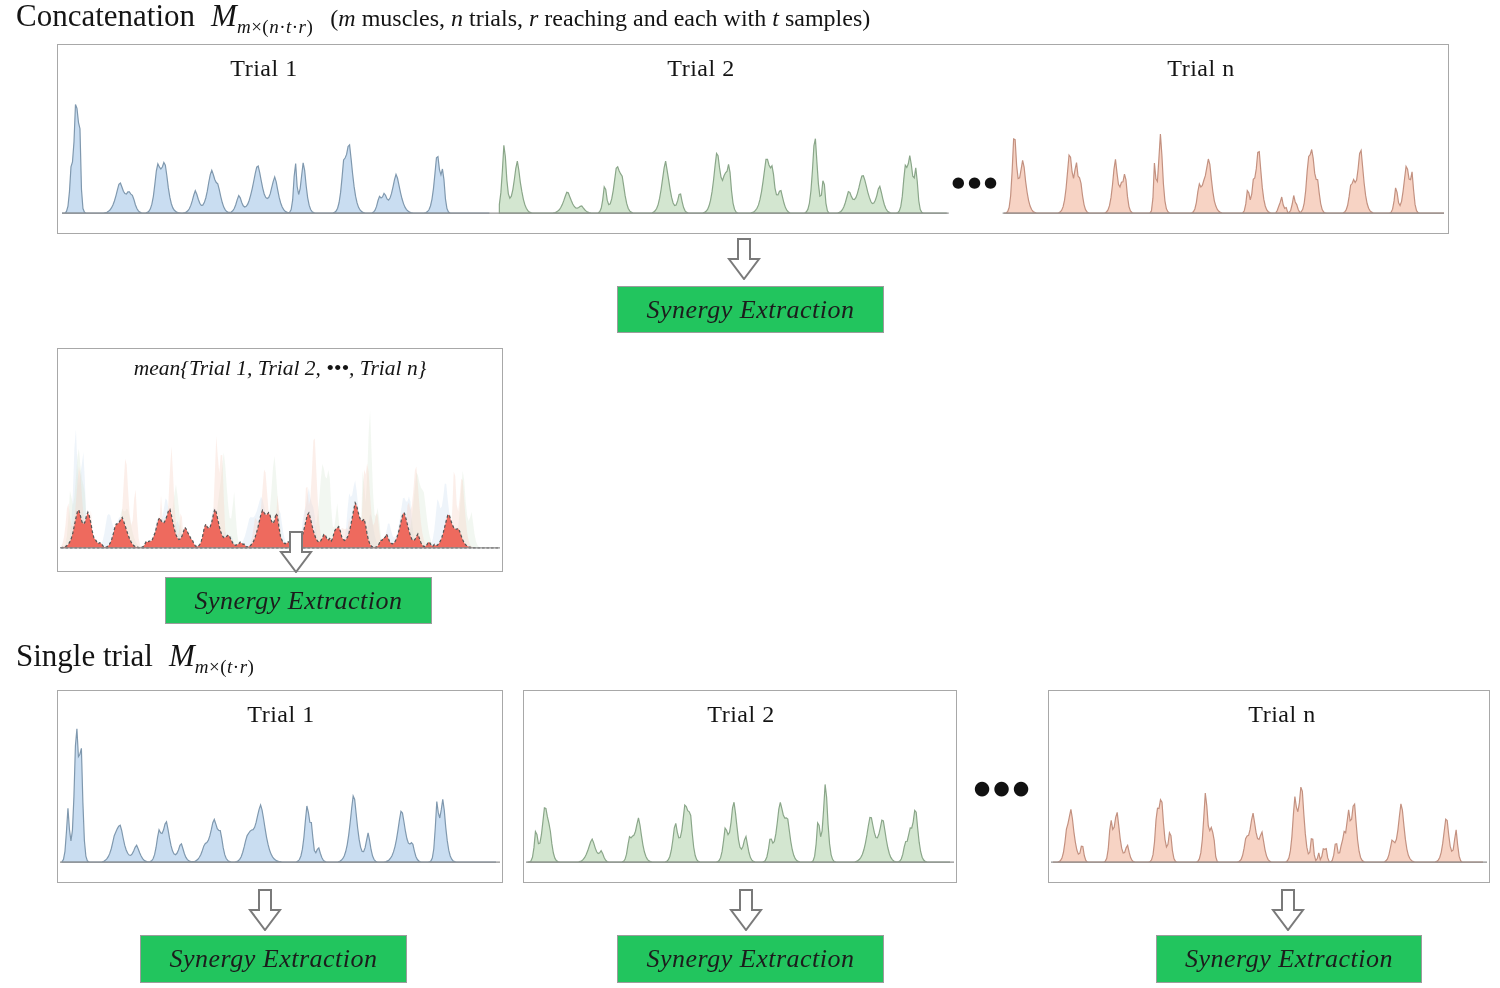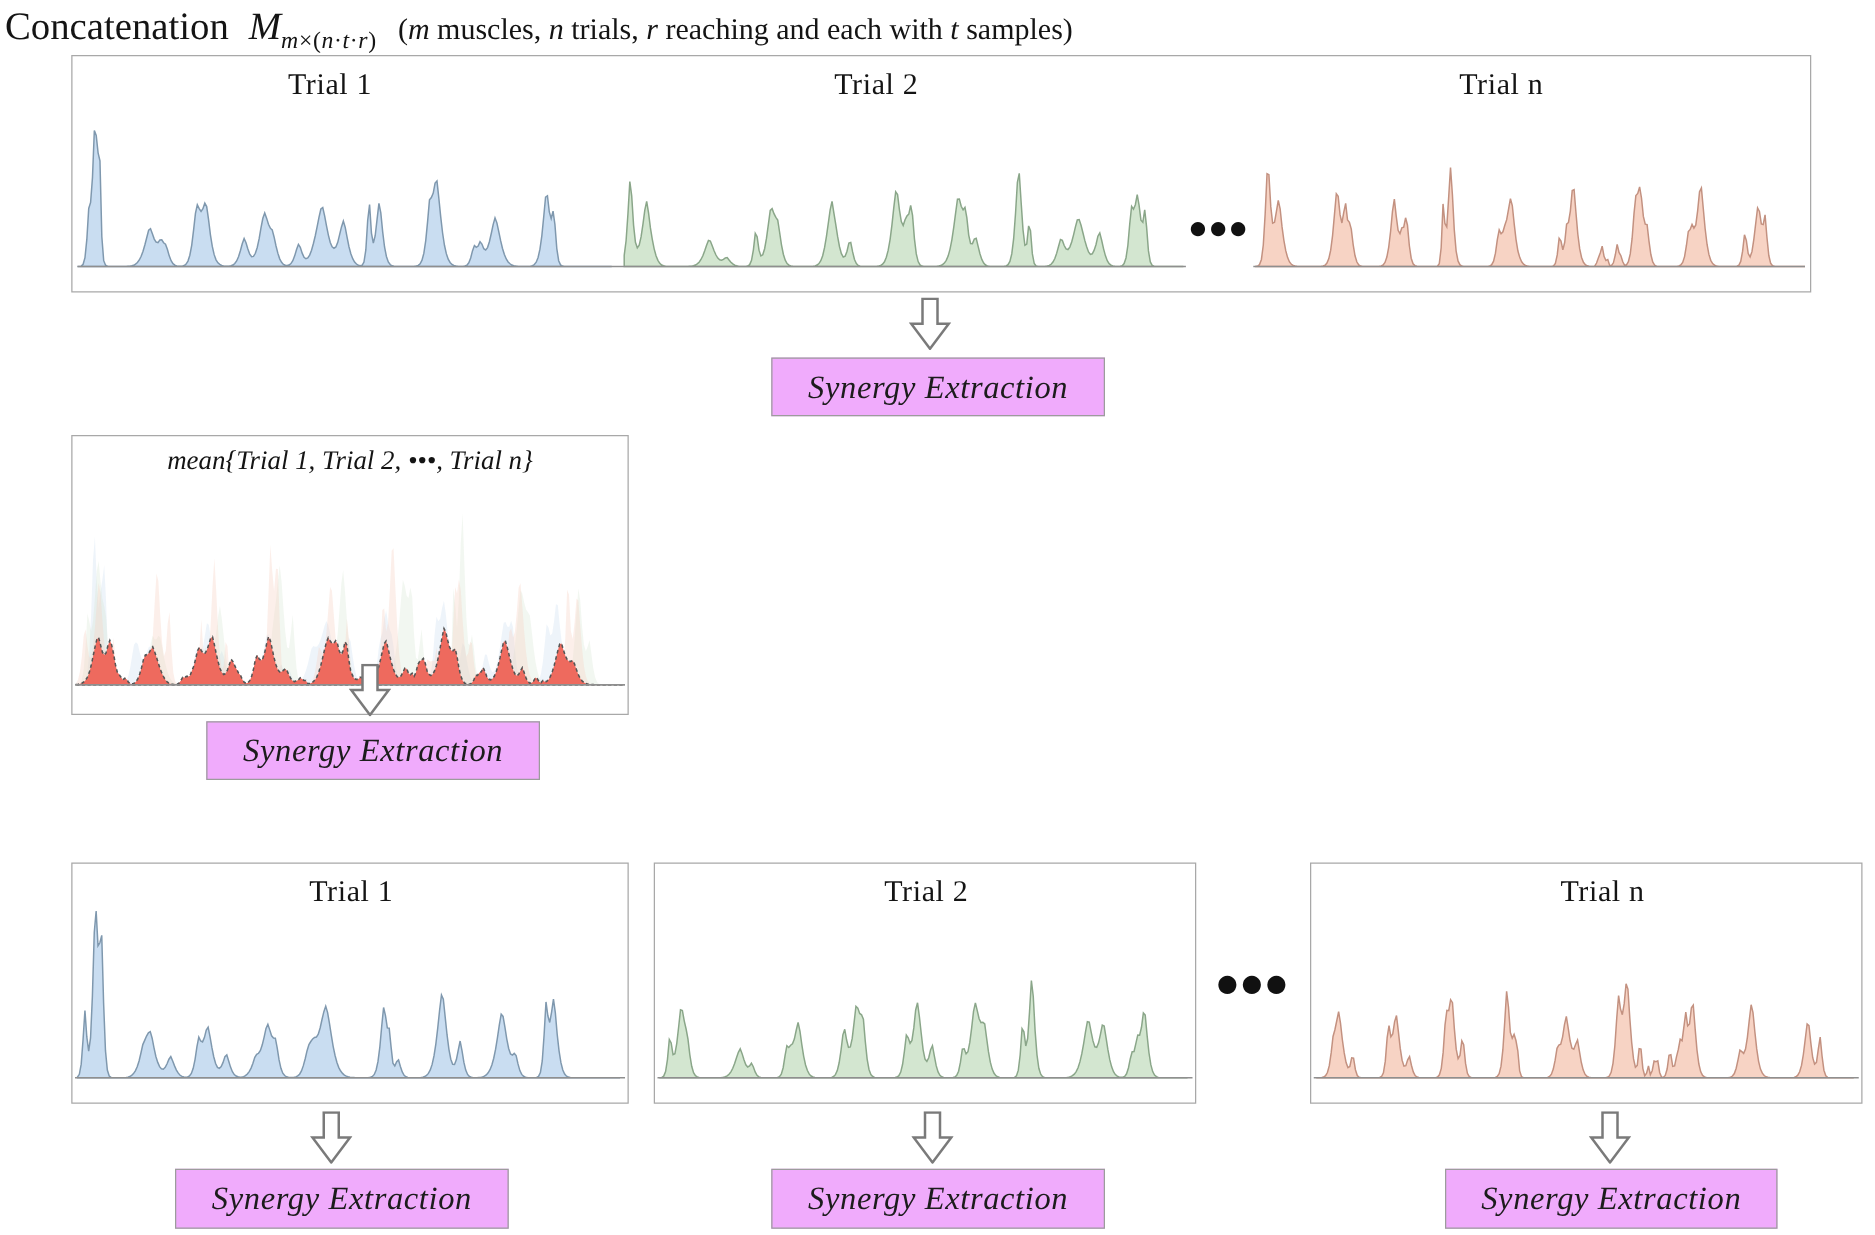--- a/index.html
+++ b/index.html
@@ -1,41 +1,41 @@
 <!DOCTYPE html>
 <html><head>
 <meta charset="utf-8">
 <style>
   html,body{margin:0;padding:0;background:#ffffff;}
   .canvas{
     position:relative;width:1500px;height:988px;background:#ffffff;overflow:hidden;
     font-family:"Liberation Serif","DejaVu Serif",serif;color:#141414;
   }
   .abs{position:absolute;}
-  .hdr{white-space:nowrap;line-height:38px;}
+  .hdr{white-space:nowrap;line-height:28px;margin-left:12px;}
   .hdr-label{font-size:31px;}
   .mtx{margin-left:16px;font-size:31px;font-style:italic;}
   .mtx sub{font-size:19px;font-style:normal;letter-spacing:0.5px;}
   .mtx sub i{font-style:italic;}
   .hdr-note{margin-left:17px;font-size:24px;}
   .hdr-note i{font-style:italic;}
   .panel{
     background:#ffffff;border:1.6px solid #a8a8a8;box-sizing:border-box;
   }
   .panel svg{position:absolute;left:0;top:0;width:100%;height:100%;}
   .trial-label{
     position:absolute;top:10px;width:220px;margin-left:-110px;text-align:center;
     font-size:24px;letter-spacing:0.5px;
   }
   .mean-label{
     position:absolute;top:7px;left:0;right:0;text-align:center;
     font-style:italic;font-size:21.5px;
   }
   .synbox{
-    background:#f0abfc;border:1.8px solid #9c9c9c;box-sizing:border-box;
+    background:#22c55e;border:1.8px solid #9c9c9c;box-sizing:border-box;
     display:flex;align-items:center;justify-content:center;
     font-style:italic;font-size:26px;letter-spacing:0.5px;color:#1c1c1c;
   }
   .arrow svg{display:block;}
   .dots{
     text-align:center;font-weight:bold;letter-spacing:3px;color:#111;
     font-family:"DejaVu Sans",sans-serif;line-height:1;
   }
   .dots-sm{font-size:15px;}
   .dots-lg{font-size:19px;}
@@ -86,20 +86,23 @@
 
   <div class="abs arrow" style="left:279px;top:531px;">
     <svg width="34" height="42" viewBox="0 0 34 42">
         <polygon points="11,1 23,1 23,21 32,21 17,41 2,21 11,21" fill="#ffffff" stroke="#7a7a7a" stroke-width="2"></polygon>
       </svg>
   </div>
   <div class="abs synbox" style="left:165px;top:577px;width:267px;height:47px;">
     <span>Synergy Extraction</span>
   </div>
 
+  <div class="abs hdr" style="left:4px;top:642px;">
+    <span class="hdr-label">Single trial</span><span class="mtx"><i>M</i><sub><i>m</i><span>×(</span><i>t</i><span>·</span><i>r</i><span>)</span></sub></span>
+  </div>
 
   <div class="abs panel" id="panel-a" style="left:57px;top:690px;width:446px;height:193px;">
     <svg id="svg-a" viewBox="0 0 446 193" preserveAspectRatio="none">
         <path d="M4.0,173L4.0,172.4L5.5,170.2L7.0,162.0L8.5,141.9L10.0,118.6L11.5,140.0L13.0,151.5L14.5,140.8L16.0,106.8L17.5,55.4L19.0,38.2L20.5,66.3L22.0,63.9L23.5,57.9L25.0,112.8L26.5,151.1L28.0,166.8L29.5,171.6L31.0,172.7L32.5,173.0L34.0,173.0L35.5,173.0L37.0,173.0L38.5,173.0L40.0,173.0L41.5,172.9L43.0,172.8L44.5,172.5L46.0,172.0L47.5,171.1L49.0,169.6L50.5,167.4L52.0,164.1L53.5,159.4L55.0,153.0L56.5,146.2L58.0,142.8L59.5,139.3L61.0,136.7L62.5,135.7L64.0,141.0L65.5,148.8L67.0,155.8L68.5,160.6L70.0,164.0L71.5,165.8L73.0,166.1L74.5,164.6L76.0,161.7L77.5,158.0L79.0,155.9L80.5,159.4L82.0,163.4L83.5,166.8L85.0,169.3L86.5,171.0L88.0,171.9L89.5,172.4L91.0,172.6L92.5,172.4L94.0,171.6L95.5,169.5L97.0,165.4L98.5,158.1L100.0,147.9L101.5,140.2L103.0,143.3L104.5,144.0L106.0,140.5L107.5,134.5L109.0,132.1L110.5,139.8L112.0,148.5L113.5,156.0L115.0,161.5L116.5,164.6L118.0,165.4L119.5,164.0L121.0,160.6L122.5,155.9L124.0,154.5L125.5,159.4L127.0,164.4L128.5,168.1L130.0,170.4L131.5,171.6L133.0,172.2L134.5,172.5L136.0,172.4L137.5,172.1L139.0,171.3L140.5,170.0L142.0,168.0L143.5,165.2L145.0,161.2L146.5,156.5L148.0,154.1L149.5,153.2L151.0,150.9L152.5,146.4L154.0,140.1L155.5,133.1L157.0,129.8L158.5,134.3L160.0,139.1L161.5,140.9L163.0,141.0L164.5,148.9L166.0,158.6L167.5,165.4L169.0,169.3L170.5,171.2L172.0,172.2L173.5,172.6L175.0,172.8L176.5,172.8L178.0,172.6L179.5,172.3L181.0,171.5L182.5,170.1L184.0,167.5L185.5,163.2L187.0,157.6L188.5,151.1L190.0,146.1L191.5,143.7L193.0,141.6L194.5,140.4L196.0,140.1L197.5,137.8L199.0,132.8L200.5,125.9L202.0,119.6L203.5,115.1L205.0,120.3L206.5,129.1L208.0,138.8L209.5,147.8L211.0,155.0L212.5,160.7L214.0,164.8L215.5,167.6L217.0,169.5L218.5,170.8L220.0,171.7L221.5,172.2L223.0,172.5L224.5,172.7L226.0,172.8L227.5,172.9L229.0,172.9L230.5,173.0L232.0,173.0L233.5,173.0L235.0,173.0L236.5,172.9L238.0,172.8L239.5,172.6L241.0,171.9L242.5,170.3L244.0,166.7L245.5,159.8L247.0,148.0L248.5,131.2L250.0,116.2L251.5,122.7L253.0,132.7L254.5,132.9L256.0,148.0L257.5,161.3L259.0,163.5L260.5,160.1L262.0,158.6L263.5,163.9L265.0,168.3L266.5,171.0L268.0,172.2L269.5,172.8L271.0,172.9L272.5,173.0L274.0,173.0L275.5,173.0L277.0,173.0L278.5,172.9L280.0,172.8L281.5,172.5L283.0,172.0L284.5,171.1L286.0,169.5L287.5,166.7L289.0,162.2L290.5,155.4L292.0,145.6L293.5,132.9L295.0,118.5L296.5,106.1L298.0,109.5L299.5,124.0L301.0,138.4L302.5,150.0L304.0,158.0L305.5,162.1L307.0,162.3L308.5,158.3L310.0,150.6L311.5,143.3L313.0,151.0L314.5,160.4L316.0,166.8L317.5,170.3L319.0,172.0L320.5,172.6L322.0,172.9L323.5,172.9L325.0,172.9L326.5,172.8L328.0,172.7L329.5,172.3L331.0,171.7L332.5,170.7L334.0,169.0L335.5,166.5L337.0,162.6L338.5,157.2L340.0,149.9L341.5,140.6L343.0,130.3L344.5,121.6L346.0,123.4L347.5,132.1L349.0,141.7L350.5,149.3L352.0,153.8L353.5,154.7L355.0,153.3L356.5,155.0L358.0,161.8L359.5,167.2L361.0,170.3L362.5,171.8L364.0,172.5L365.5,172.8L367.0,172.9L368.5,173.0L370.0,173.0L371.5,172.9L373.0,172.7L374.5,171.9L376.0,168.8L377.5,159.4L379.0,138.0L380.5,111.7L382.0,122.9L383.5,128.3L385.0,119.9L386.5,109.5L388.0,120.4L389.5,137.8L391.0,151.2L392.5,160.8L394.0,166.7L395.5,170.0L397.0,171.7L398.5,172.4L400.0,172.8L401.5,172.9L403.0,173.0L404.5,173.0L406.0,173.0L407.5,173.0L409.0,173.0L410.5,173.0L412.0,173.0L413.5,173.0L415.0,173.0L416.5,173.0L418.0,173.0L419.5,173.0L421.0,173.0L422.5,173.0L424.0,173.0L425.5,173.0L427.0,173.0L428.5,173.0L430.0,173.0L431.5,173.0L433.0,173.0L434.5,173.0L436.0,173.0L437.5,173.0L439.0,173.0L440.0,173Z" fill="#c9ddf1" stroke="#7f98ae" stroke-width="1.2"></path>
         <line x1="2" y1="173" x2="444" y2="173" stroke="#8f8f8f" stroke-width="1.2"></line>
       </svg>
     <div class="trial-label" style="left:223px;">Trial 1</div>
   </div>
   <div class="abs panel" id="panel-b" style="left:523px;top:690px;width:434px;height:193px;">
     <svg id="svg-b" viewBox="0 0 434 193" preserveAspectRatio="none">

